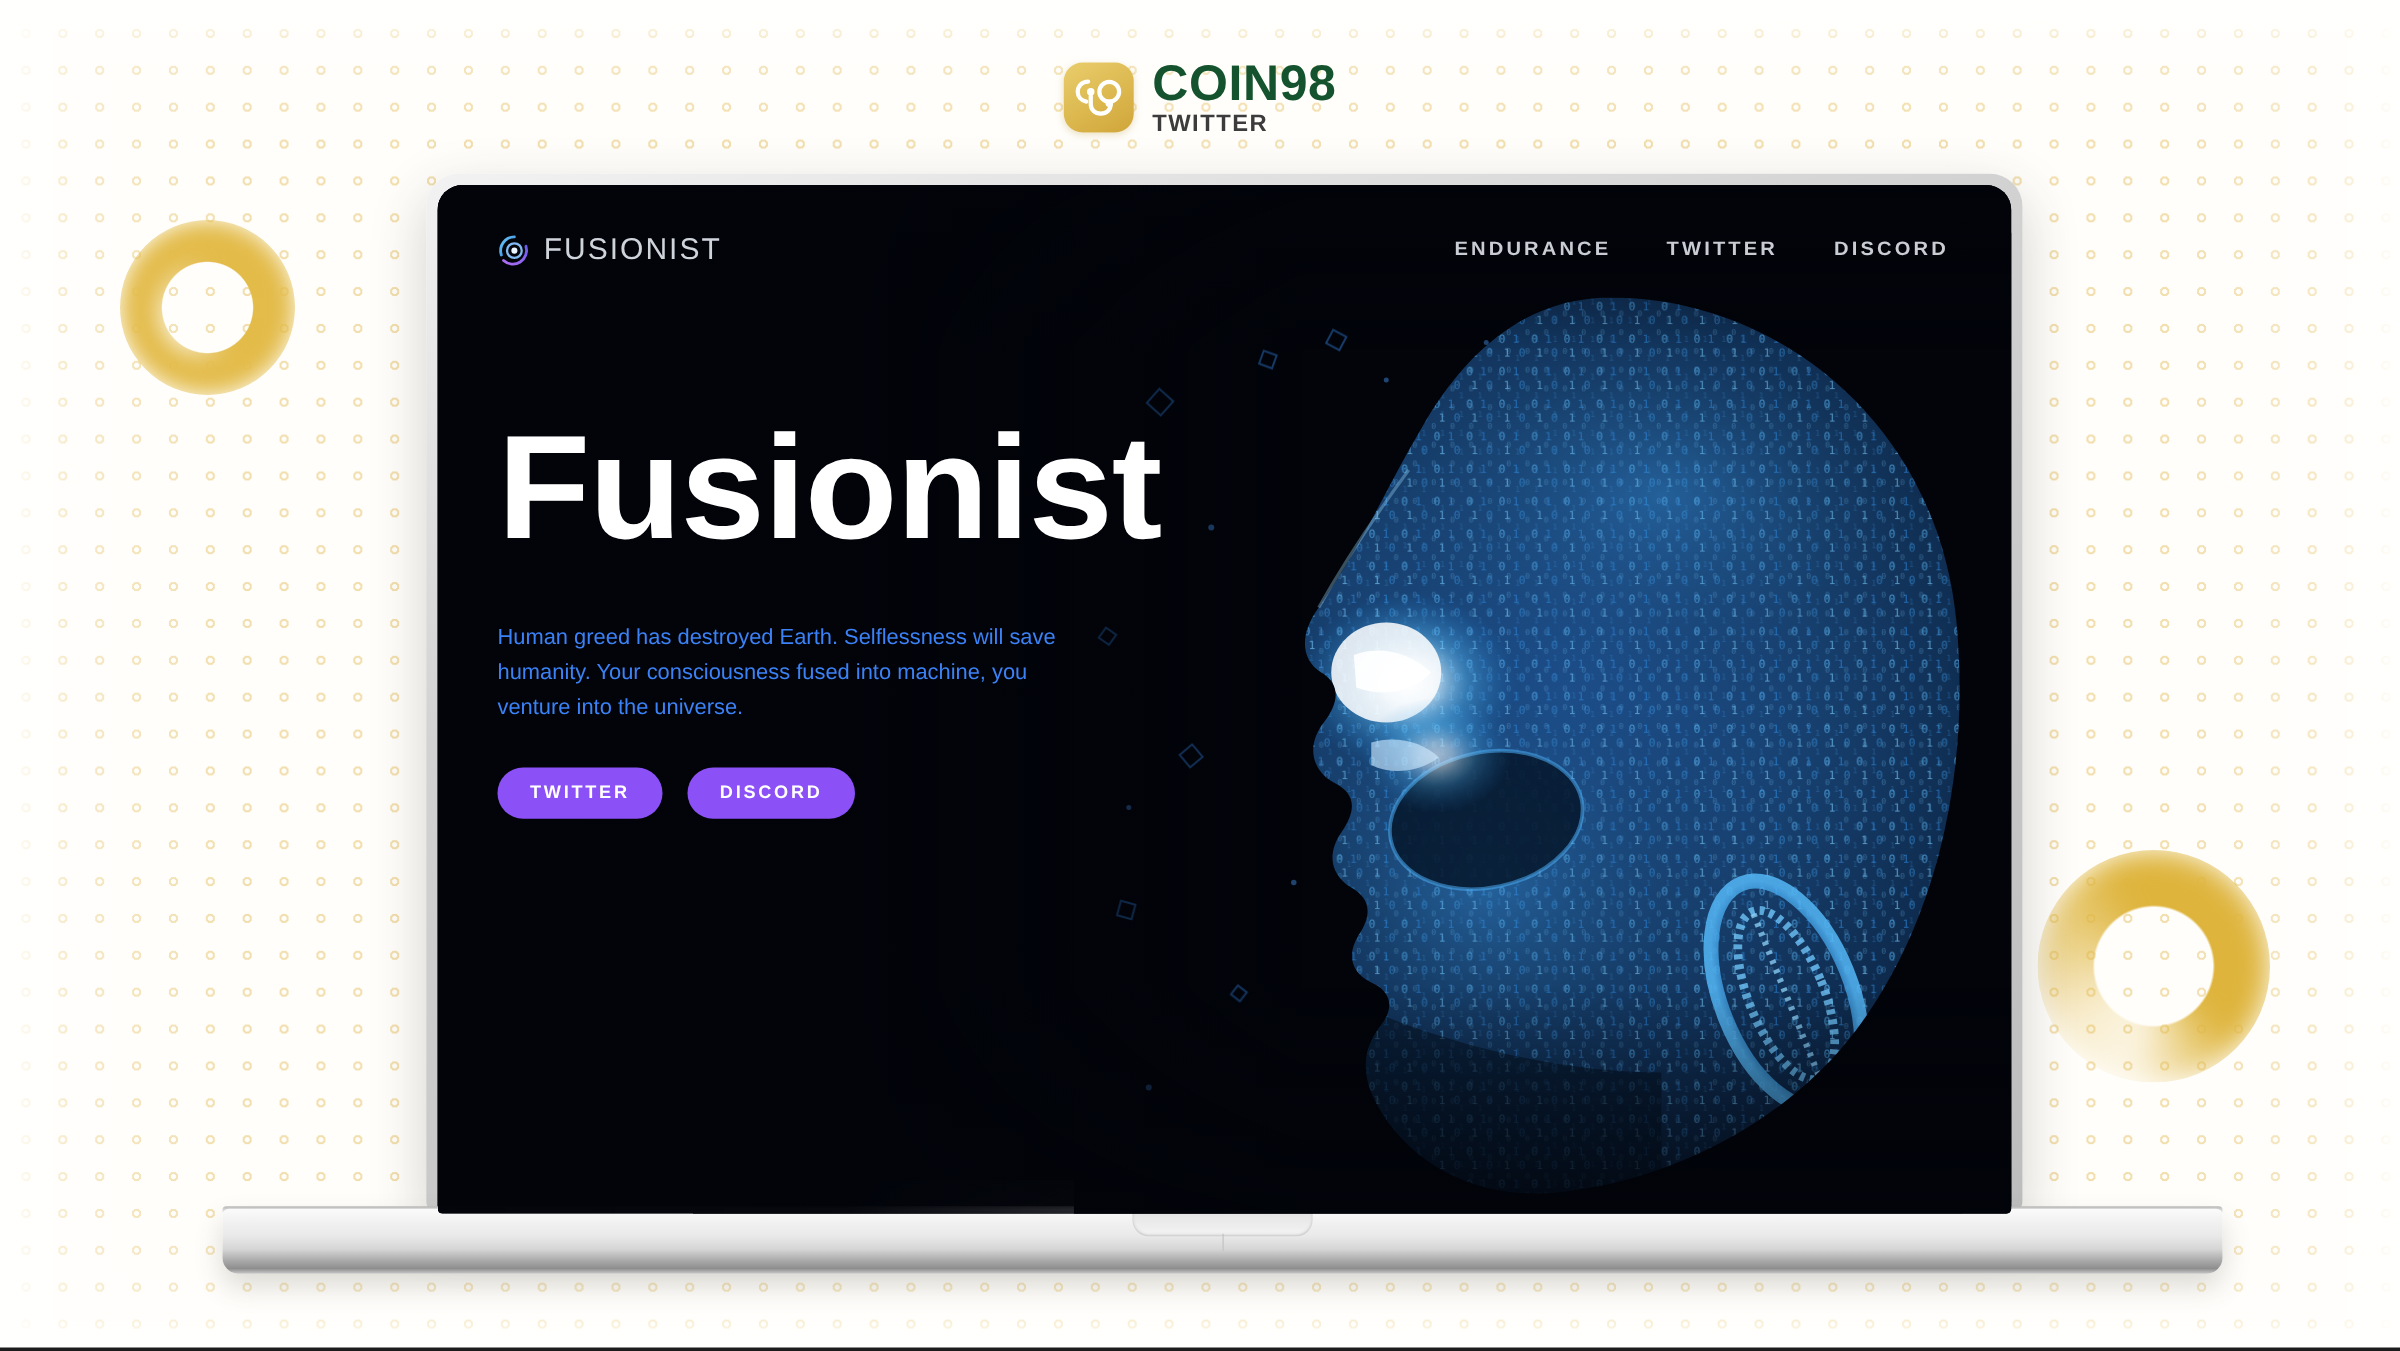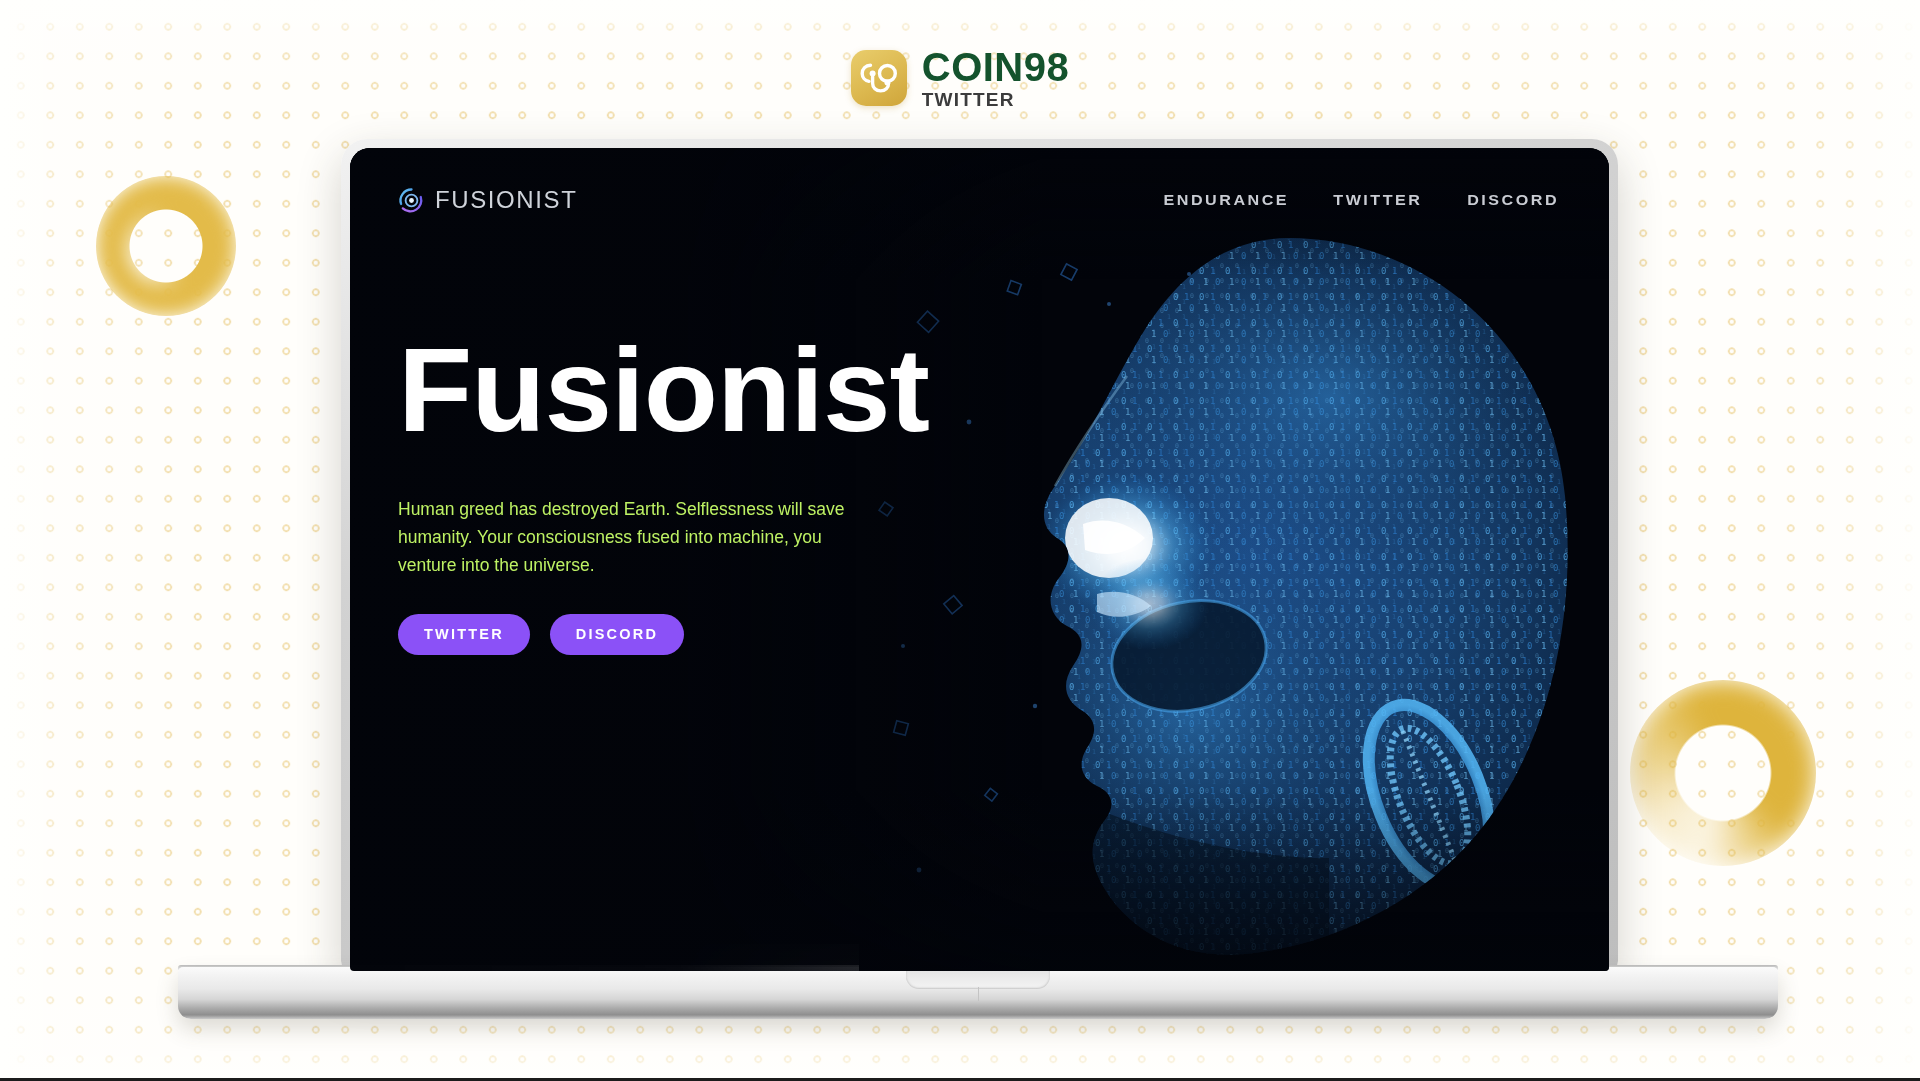--- a/index.html
+++ b/index.html
@@ -228,21 +228,21 @@
     color:#ffffff;
     letter-spacing:-1px;
     font-family:"Liberation Sans", sans-serif;
     transform:scaleX(1.03);
     transform-origin:left center;
   }
   .hero-copy {
     margin-top:50px;
     font-size:17.5px;
     line-height:1.62;
-    color:#bef264;
+    color:#3b82f6;
     width:455px;
     font-family:"Liberation Sans", sans-serif;
   }
   .hero-actions { margin-top:34px; display:flex; gap:20px; }
   .btn {
     border:none; cursor:pointer;
     border-radius:999px;
     padding:0 26px;
     height:41px;
     display:inline-flex; align-items:center; justify-content:center;

